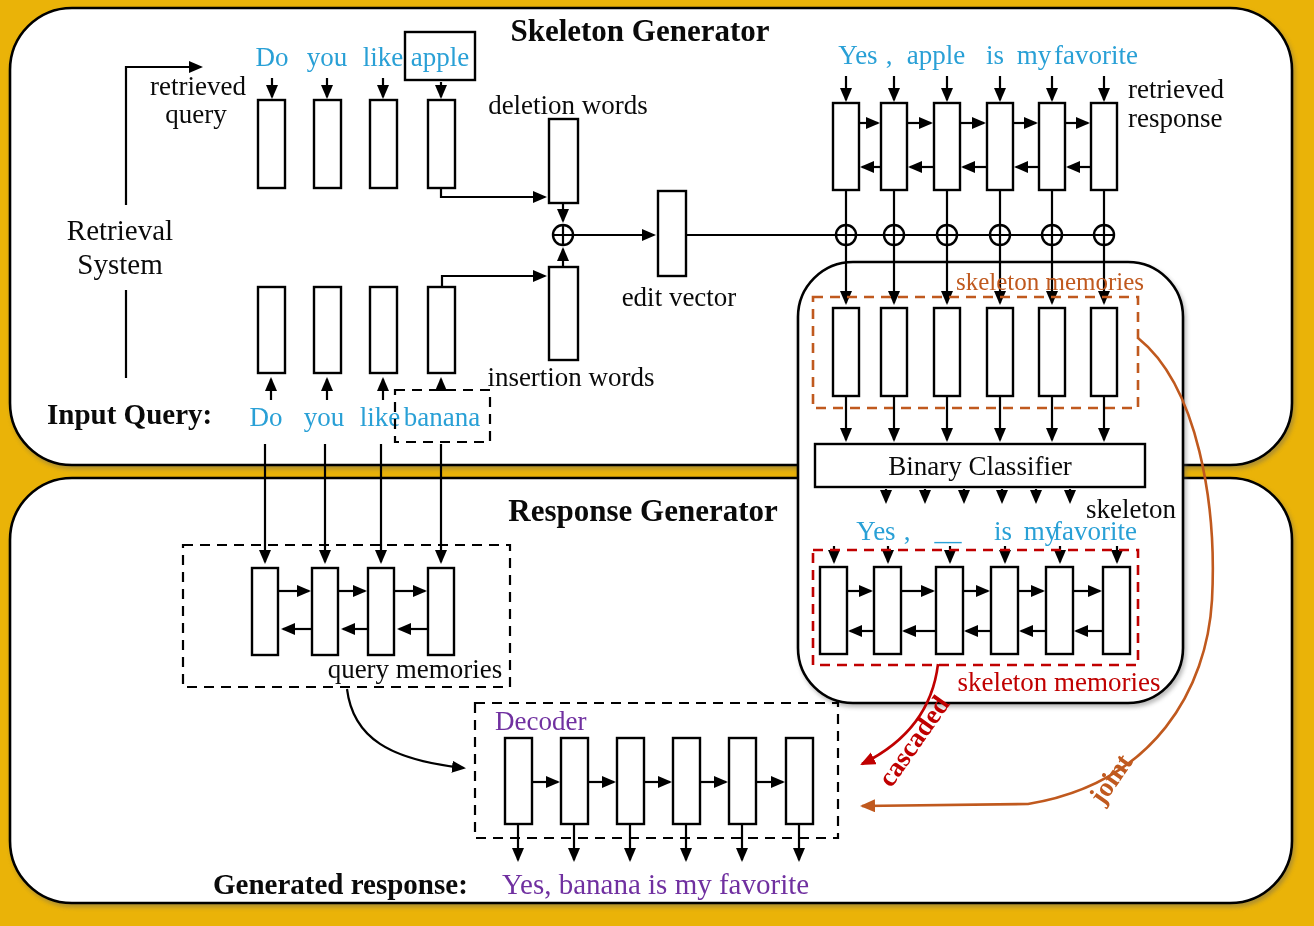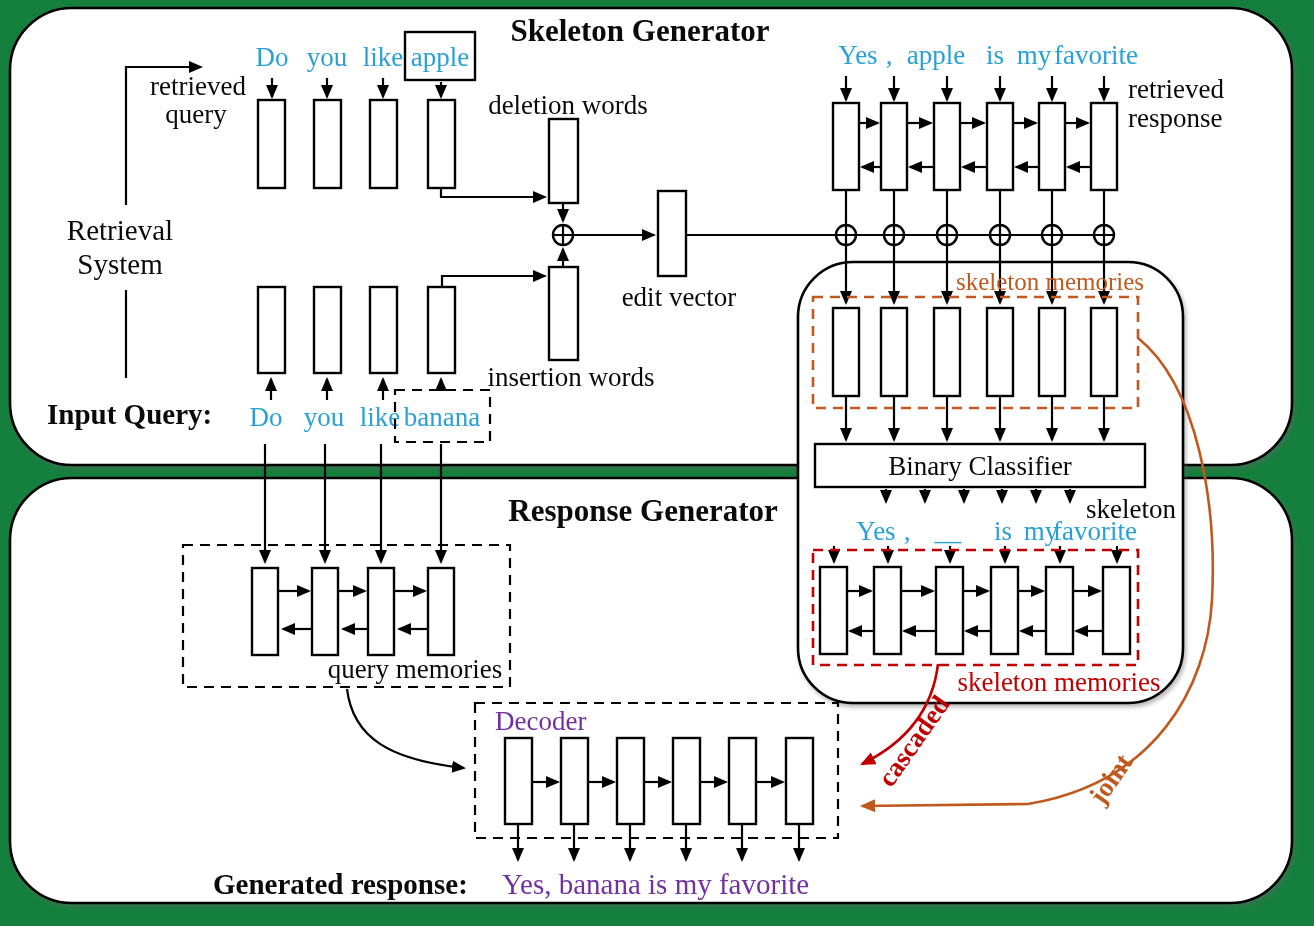--- a/index.html
+++ b/index.html
@@ -1,16 +1,16 @@
 <!DOCTYPE html>
 <html><head>
 <meta charset="utf-8">
 <style>
   html,body{margin:0;padding:0;background:#fff;}
-  .stage{position:relative;width:1314px;height:926px;background:#15803d;overflow:hidden;}
+  .stage{position:relative;width:1314px;height:926px;background:#eab308;overflow:hidden;}
   svg{display:block;}
   .panel{fill:#fff;stroke:#000;stroke-width:2.6;filter:drop-shadow(2px 3px 2px rgba(100,100,100,.45));}
   .box{fill:#fff;stroke:#000;stroke-width:2.4;}
   .ln{stroke:#000;stroke-width:2.2;fill:none;}
   .dash{stroke-dasharray:10 7;}
   .t{font-family:"Liberation Serif","DejaVu Serif",serif;font-size:27px;fill:#0a0a0a;}
   .b{font-weight:bold;}
   .s29{font-size:29px;} .s31{font-size:31px;} .s25{font-size:25px;}
   .cyan{fill:#29a0d6;}
   .orange{fill:#c0591e;}

